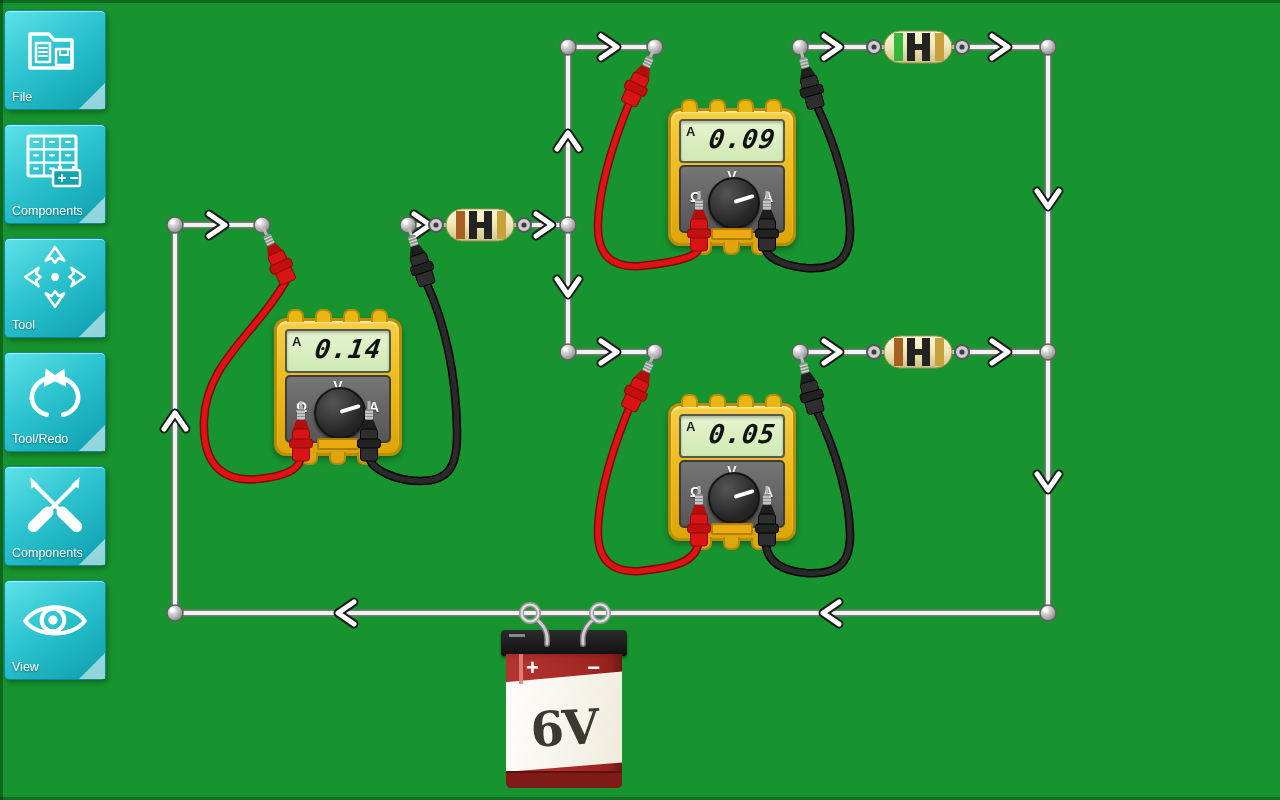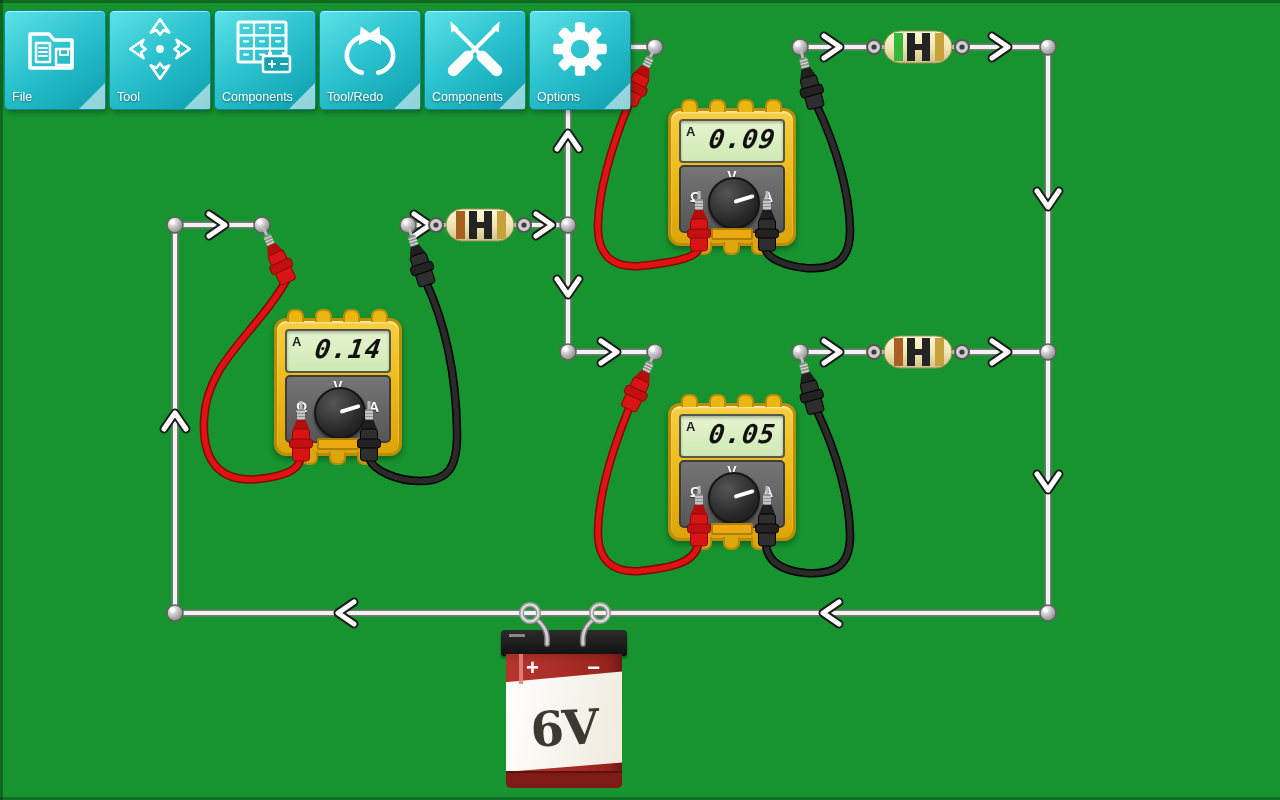--- a/index.html
+++ b/index.html
@@ -7,21 +7,21 @@
        background:#17942f;font-family:"Liberation Sans",sans-serif;}
   .edge-top{position:absolute;left:0;top:0;width:100%;height:3px;background:rgba(0,0,0,.28);z-index:6;}
   .edge-left{position:absolute;left:0;top:0;width:3px;height:100%;background:rgba(0,0,0,.30);z-index:6;}
   .edge-bottom{position:absolute;left:0;bottom:0;width:100%;height:3px;background:rgba(0,0,0,.25);z-index:6;}
 
   .layer{position:absolute;left:0;top:0;width:1280px;height:800px;}
   .wires-layer{z-index:1;}
   .probes-layer{z-index:3;}
 
   
-  .sidebar{position:absolute;left:4px;top:10px;z-index:4;display:flex;gap:3px;}
+  .sidebar{position:absolute;left:4px;top:10px;z-index:4;display:flex;flex-direction:column;gap:14px;}
   .tile{position:relative;width:100px;height:98px;border-radius:5px;cursor:pointer;
         background:linear-gradient(145deg,#5ee2e8 0%,#2cc3cf 45%,#0d9dac 100%);
         border:1px solid #0a8b99;
         box-shadow:2px 3px 5px rgba(0,30,10,.35), inset 0 1px 0 rgba(255,255,255,.5);}
   .tile-icon{position:absolute;left:50%;top:5px;transform:translateX(-50%);}
   .tile-label{position:absolute;left:7px;bottom:5px;color:#fff;font-size:12.5px;
               text-shadow:0 1px 2px rgba(0,0,0,.45);}
   .tile-fold{position:absolute;right:0;bottom:0;width:0;height:0;border-style:solid;
              border-width:0 0 26px 26px;
              border-color:transparent transparent rgba(255,255,255,.55) transparent;}
@@ -439,51 +439,51 @@
           <path d="M21,32 h8 M21,36 h8 M21,40 h8" stroke-width="1.8"></path>
           <rect x="38" y="33" width="16" height="16" stroke-width="2.5"></rect>
           <rect x="42" y="33" width="8" height="6" stroke-width="2"></rect>
         </g>
       </svg>
       <div class="tile-label">File</div>
       <div class="tile-fold"></div>
     </div>
 
     <div class="tile">
-      <svg class="tile-icon" width="74" height="66" viewBox="0 0 72 64">
-        <g fill="none" stroke="#fff" stroke-width="2.5" stroke-linejoin="round">
-          <polygon points="36,3 45,16 39.5,13.5 36,18 32.5,13.5 27,16"></polygon>
-          <polygon points="36,61 45,48 39.5,50.5 36,46 32.5,50.5 27,48"></polygon>
-          <polygon points="7,32 20,23 17.5,28.5 22,32 17.5,35.5 20,41"></polygon>
-          <polygon points="65,32 52,23 54.5,28.5 50,32 54.5,35.5 52,41"></polygon>
-        </g>
-        <circle cx="36" cy="32" r="3.8" fill="#fff"></circle>
-      </svg>
-      <div class="tile-label">Tool</div>
-      <div class="tile-fold"></div>
-    </div>
-
-    <div class="tile">
       <svg class="tile-icon" width="74" height="66" viewBox="0 0 74 66">
         <g fill="none" stroke="#fff" stroke-linecap="round">
           <rect x="10" y="6" width="48" height="40" rx="2" stroke-width="3"></rect>
           <path d="M26,6 V46 M42,6 V46 M10,19.3 H58 M10,32.6 H58" stroke-width="2.2"></path>
           <path d="M16,12 h4 M32,12 h4 M48,12 h4 M16,25.3 h4 M32,25.3 h4 M48,25.3 h4 M16,38.6 h4 M32,38.6 h4" stroke-width="2.2"></path>
           <rect x="40" y="36" width="4" height="5" fill="#fff" stroke="none"></rect>
           <rect x="54" y="36" width="4" height="5" fill="#fff" stroke="none"></rect>
           <rect x="35" y="40" width="27" height="16" rx="2" fill="#14a3ae" stroke-width="2.5"></rect>
           <path d="M41,48 h6 M44,45 v6 M53,48 h6" stroke-width="2"></path>
         </g>
       </svg>
       <div class="tile-label">Components</div>
       <div class="tile-fold"></div>
     </div>
 
     <div class="tile">
       <svg class="tile-icon" width="74" height="66" viewBox="0 0 72 64">
+        <g fill="none" stroke="#fff" stroke-width="2.5" stroke-linejoin="round">
+          <polygon points="36,3 45,16 39.5,13.5 36,18 32.5,13.5 27,16"></polygon>
+          <polygon points="36,61 45,48 39.5,50.5 36,46 32.5,50.5 27,48"></polygon>
+          <polygon points="7,32 20,23 17.5,28.5 22,32 17.5,35.5 20,41"></polygon>
+          <polygon points="65,32 52,23 54.5,28.5 50,32 54.5,35.5 52,41"></polygon>
+        </g>
+        <circle cx="36" cy="32" r="3.8" fill="#fff"></circle>
+      </svg>
+      <div class="tile-label">Tool</div>
+      <div class="tile-fold"></div>
+    </div>
+
+    <div class="tile">
+      <svg class="tile-icon" width="74" height="66" viewBox="0 0 72 64">
         <g fill="none" stroke="#fff" stroke-width="4.5" stroke-linecap="round">
           <path d="M27,20 C15,25 10,37 16,47 C19,51 23,54 28,55"></path>
           <path d="M45,20 C57,25 62,37 56,47 C53,51 49,54 44,55"></path>
         </g>
         <polygon points="27,10 41,20 25,28" fill="#fff"></polygon>
         <polygon points="45,10 31,20 47,28" fill="#fff"></polygon>
       </svg>
       <div class="tile-label">Tool/Redo</div>
       <div class="tile-fold"></div>
     </div>
@@ -496,41 +496,31 @@
           <path d="M56,12 L32,36" stroke-width="4"></path>
           <path d="M29,39 L15,53" stroke-width="11"></path>
         </g>
         <polygon points="12,5 20,12 13,16" fill="#fff"></polygon>
         <polygon points="60,5 52,12 59,16" fill="#fff"></polygon>
       </svg>
       <div class="tile-label">Components</div>
       <div class="tile-fold"></div>
     </div>
 
-
     <div class="tile">
       <svg class="tile-icon" width="74" height="66" viewBox="0 0 72 64">
-        <mask id="gearhole">
-          <rect width="72" height="64" fill="#fff"></rect>
-          <circle cx="36" cy="32" r="9" fill="#000"></circle>
-        </mask>
-        <g mask="url(#gearhole)" fill="#fff">
-          <circle cx="36" cy="32" r="18"></circle>
-          <rect x="31" y="6" width="10" height="12" rx="2.5"></rect>
-          <rect x="31" y="6" width="10" height="12" rx="2.5" transform="rotate(45 36 32)"></rect>
-          <rect x="31" y="6" width="10" height="12" rx="2.5" transform="rotate(90 36 32)"></rect>
-          <rect x="31" y="6" width="10" height="12" rx="2.5" transform="rotate(135 36 32)"></rect>
-          <rect x="31" y="6" width="10" height="12" rx="2.5" transform="rotate(180 36 32)"></rect>
-          <rect x="31" y="6" width="10" height="12" rx="2.5" transform="rotate(225 36 32)"></rect>
-          <rect x="31" y="6" width="10" height="12" rx="2.5" transform="rotate(270 36 32)"></rect>
-          <rect x="31" y="6" width="10" height="12" rx="2.5" transform="rotate(315 36 32)"></rect>
-        </g>
+        <g fill="none" stroke="#fff" stroke-width="4" stroke-linejoin="round">
+          <path d="M7,34 C19,16 53,16 65,34 C53,50 19,50 7,34 Z"></path>
+          <circle cx="34" cy="33" r="11"></circle>
+        </g>
+        <circle cx="34" cy="33" r="4.5" fill="#fff"></circle>
       </svg>
-      <div class="tile-label">Options</div>
+      <div class="tile-label">View</div>
       <div class="tile-fold"></div>
     </div>
+
 
   </div>
 
   <div class="edge-top"></div>
   <div class="edge-left"></div>
   <div class="edge-bottom"></div>
 </div>
 
 </body></html>

